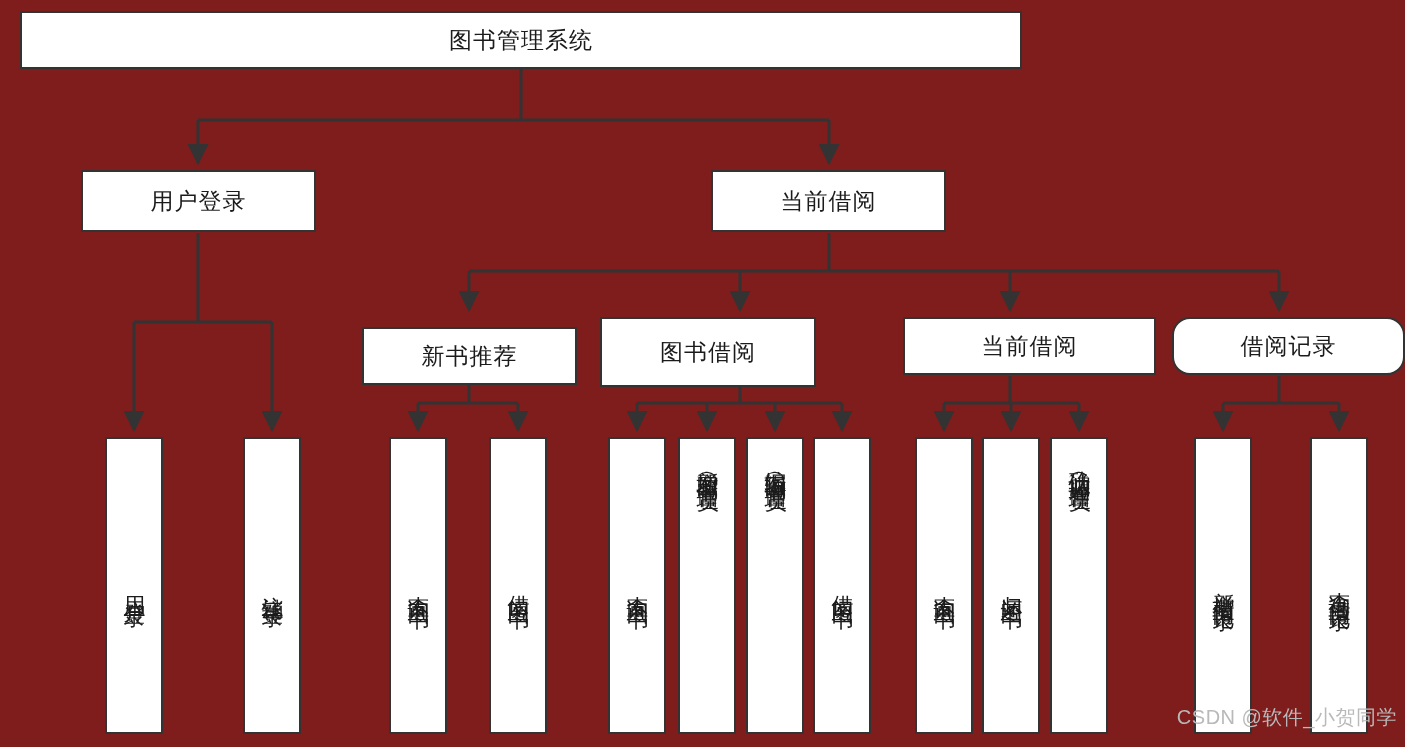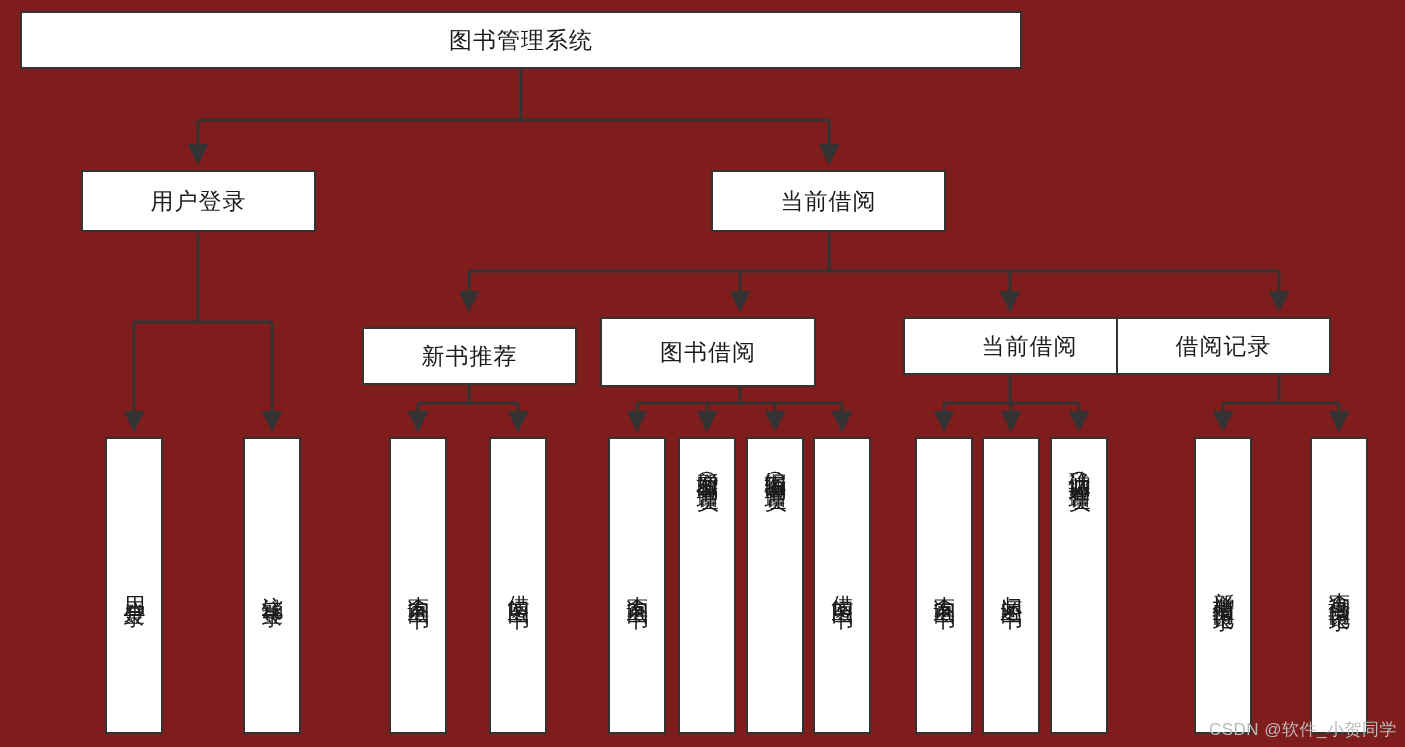--- a/index.html
+++ b/index.html
@@ -58,22 +58,22 @@
 
   .node.v.mid{
     align-items:center;
     padding-top:0;
   }
 
   
   #watermark{
     position:absolute;
     right:8px;
-    bottom:6px;
-    font-size:17px;
+    bottom:16px;
+    font-size:20px;
     color:#b9b9b9;
     letter-spacing:0.5px;
     z-index:5;
     white-space:nowrap;
   }
 </style>
 </head>
 <body>
 
 <div id="canvas">
@@ -148,21 +148,21 @@
   </div>
 
   <div class="node h" style="left:600px; top:317px; width:216px; height:70px;">
     <span class="lbl">图书借阅</span>
   </div>
 
   <div class="node h" style="left:903px; top:317px; width:253px; height:58px;">
     <span class="lbl">当前借阅</span>
   </div>
 
-  <div class="node h" style="left:1116px; top:317px; width:215px; height:58px;">
+  <div class="node h" style="left:1172px; top:317px; width:233px; height:58px;border-radius:18px;">
     <span class="lbl">借阅记录</span>
   </div>
 
   <div class="node v mid" style="left:105px; top:437px; width:58px; height:297px;">
     <span class="lbl">用户登录</span>
   </div>
   <div class="node v mid" style="left:243px; top:437px; width:58px; height:297px;">
     <span class="lbl">注销登录</span>
   </div>
 

